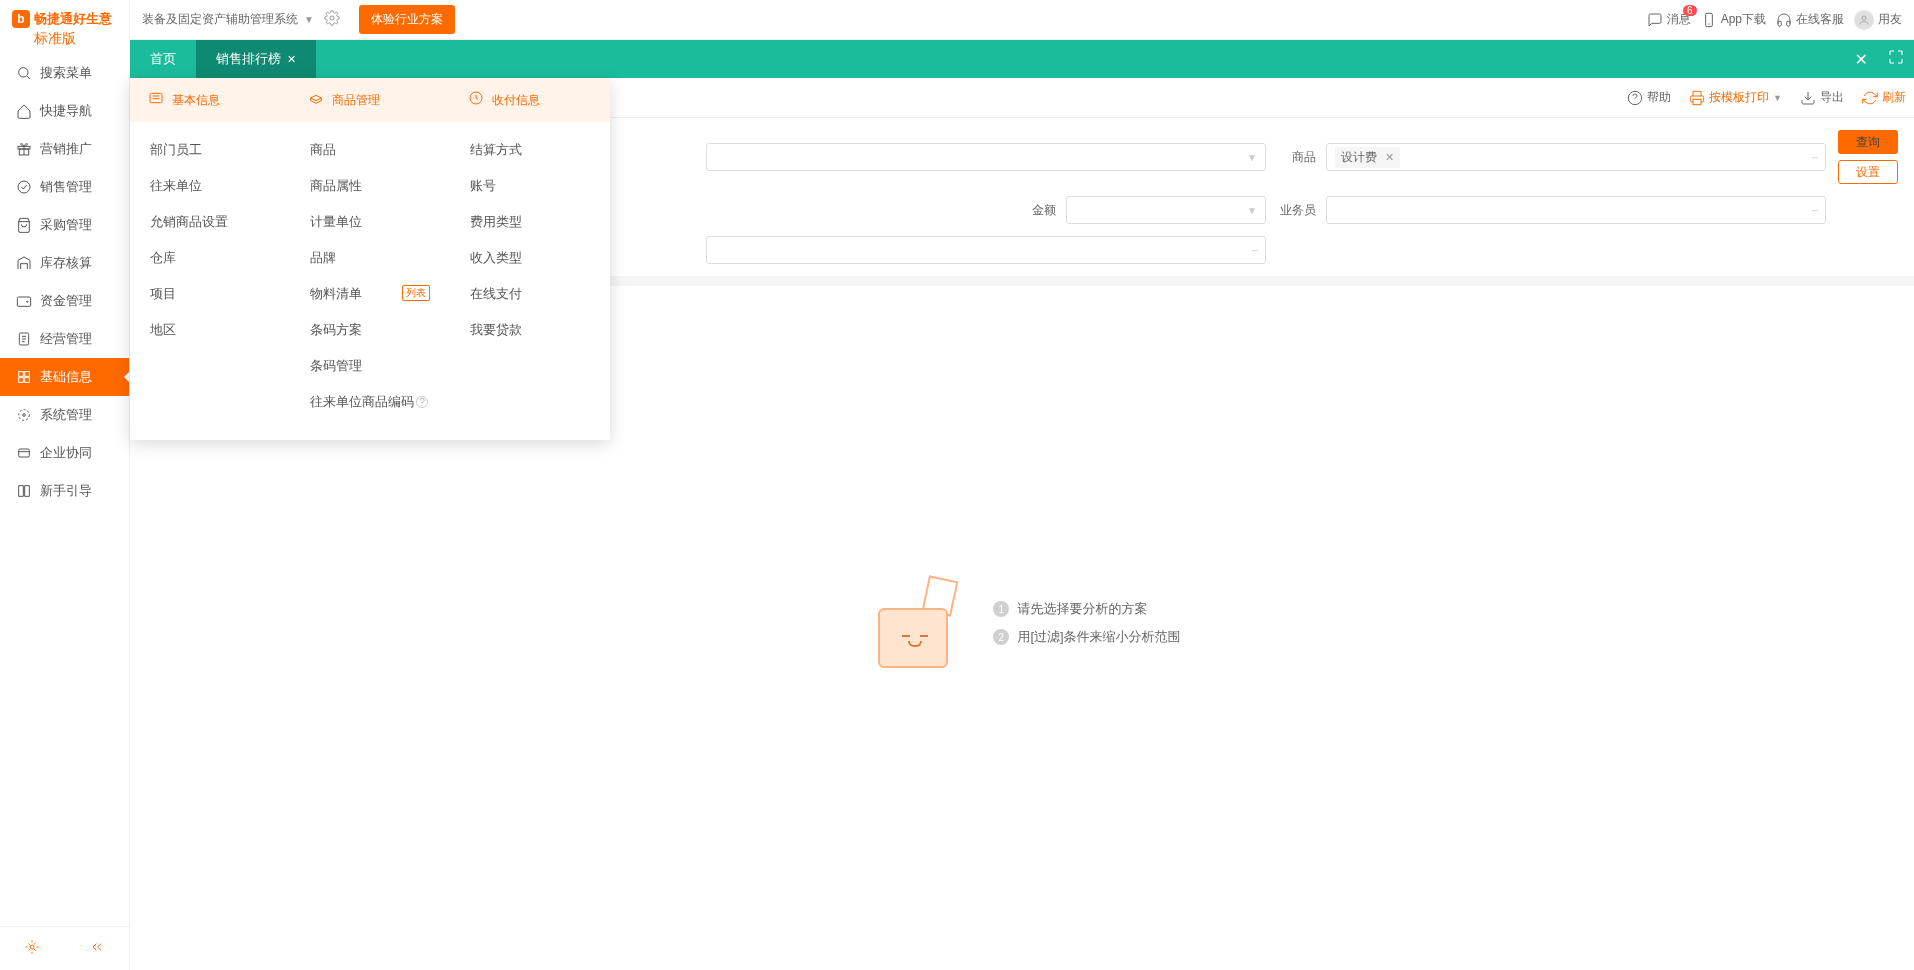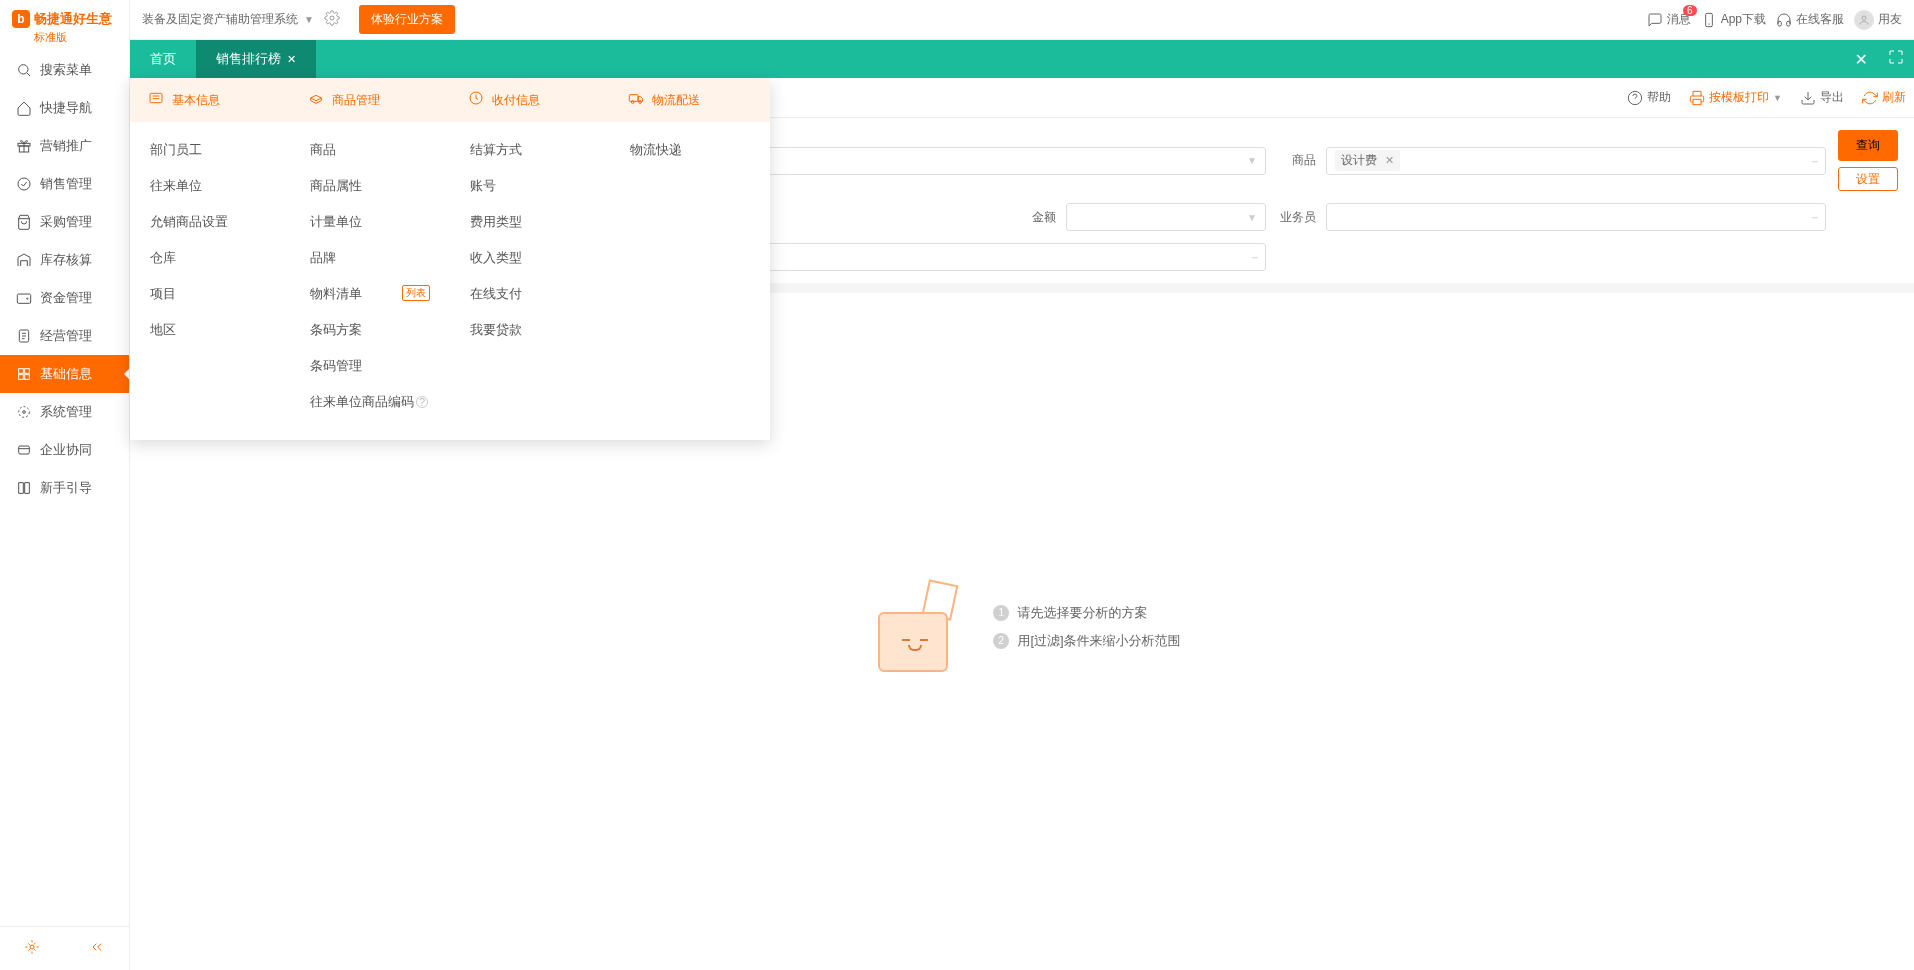--- a/index.html
+++ b/index.html
@@ -5,21 +5,21 @@
 * { margin: 0; padding: 0; box-sizing: border-box; font-family: "Microsoft YaHei", sans-serif; }
 body { background: #f5f5f5; font-size: 13px; color: #333; overflow: hidden; }
 
 .app { display: flex; height: 970px; }
 
 
 .sidebar { width: 130px; background: #fff; display: flex; flex-direction: column; border-right: 1px solid #eee; }
 .logo-area { padding: 10px 12px 6px; display: flex; align-items: center; gap: 4px; }
 .logo-icon { width: 18px; height: 18px; background: #ff6a00; border-radius: 4px; display: flex; align-items: center; justify-content: center; color: #fff; font-weight: bold; font-size: 12px; }
 .logo-text { color: #ff6a00; font-size: 13px; font-weight: bold; }
-.logo-sub { color: #ff6a00; font-size: 11px; padding-left: 34px; margin-top: -4px; margin-bottom: 6px; }
+.logo-sub { color: #ff6a00; font-size: 14px; padding-left: 34px; margin-top: -4px; margin-bottom: 6px; }
 .side-nav { flex: 1; }
 .side-item { display: flex; align-items: center; gap: 8px; padding: 10px 16px; color: #555; cursor: pointer; font-size: 13px; }
 .side-item.active { background: #ff6a00; color: #fff; position: relative; }
 .side-item.active::after { content: ""; position: absolute; right: 0; top: 50%; transform: translateY(-50%); border: 5px solid transparent; border-right-color: #fff; }
 .side-icon { width: 16px; height: 16px; display: inline-flex; align-items: center; justify-content: center; }
 .side-bottom { display: flex; justify-content: space-between; padding: 12px 24px; border-top: 1px solid #eee; color: #ff6a00; }
 
 
 .main { flex: 1; display: flex; flex-direction: column; position: relative; }
 
@@ -55,21 +55,21 @@
 .filter-left { flex: 1; display: flex; align-items: center; }
 .filter-mid { flex: 1; display: flex; align-items: center; }
 .filter-group { display: flex; align-items: center; min-width: 0; }
 .filter-label { width: 50px; text-align: right; color: #666; font-size: 12px; margin-right: 10px; }
 .filter-input { flex: 1; height: 28px; border: 1px solid #ddd; border-radius: 3px; padding: 0 8px; display: flex; align-items: center; position: relative; min-width: 200px; }
 .filter-input .chev { position: absolute; right: 8px; color: #ccc; font-size: 10px; }
 .filter-input .more { position: absolute; right: 8px; color: #ccc; font-size: 12px; letter-spacing: -2px; }
 .tag-chip { background: #f5f5f5; padding: 2px 6px; border-radius: 2px; font-size: 12px; display: flex; align-items: center; gap: 8px; color: #666; }
 .tag-x { color: #999; cursor: pointer; font-size: 11px; }
 .filter-right { width: 60px; display: flex; flex-direction: column; gap: 6px; margin-left: 12px; }
-.btn-primary { background: #ff6a00; color: #000000; border: none; height: 31px; border-radius: 3px; font-size: 12px; cursor: pointer; }
+.btn-primary { background: #ff6a00; color: #404040; border: none; height: 24px; border-radius: 3px; font-size: 12px; cursor: pointer; }
 .btn-outline { background: #fff; color: #ff6a00; border: 1px solid #ff6a00; height: 24px; border-radius: 3px; font-size: 12px; cursor: pointer; }
 .collapse-bar { text-align: center; padding: 6px 0; margin: 0 -16px; }
 .collapse-inner { display: inline-block; background: #f7f7f7; padding: 4px 20px; border-radius: 12px; color: #999; font-size: 12px; cursor: pointer; }
 
 
 .empty { background: #fff; flex: 1; display: flex; align-items: center; justify-content: center; gap: 30px; }
 .empty-img { width: 100px; height: 100px; position: relative; }
 .empty-box { width: 70px; height: 60px; background: #ffe4d0; border: 2px solid #ffb380; border-radius: 6px; position: absolute; bottom: 10px; left: 15px; }
 .empty-face { position: absolute; top: 18px; left: 16px; width: 38px; height: 26px; display: flex; flex-direction: column; align-items: center; justify-content: center; gap: 4px; }
 .empty-eyes { display: flex; gap: 10px; }
@@ -484,29 +484,15 @@
           <div class="mega-item">
             <span>收入类型</span>
           </div>
           <div class="mega-item">
             <span>在线支付</span>
           </div>
           <div class="mega-item">
             <span>我要贷款</span>
           </div>
         </div>
-        <div class="mega-col">
-          <div class="mega-header">
-            <span class="mega-header-icon"><svg class="ico" viewBox="0 0 24 24" style="stroke:#ff6a00">
-                <rect x="2" y="7" width="13" height="10" rx="1"></rect>
-                <path d="M15 10h4l3 3v4h-7z"></path>
-                <circle cx="7" cy="18" r="2"></circle>
-                <circle cx="18" cy="18" r="2"></circle>
-              </svg></span>
-            <span>物流配送</span>
-          </div>
-          <div class="mega-item">
-            <span>物流快递</span>
-          </div>
-        </div>
       </div>
   </div>
 </div>
 
 </body></html>

